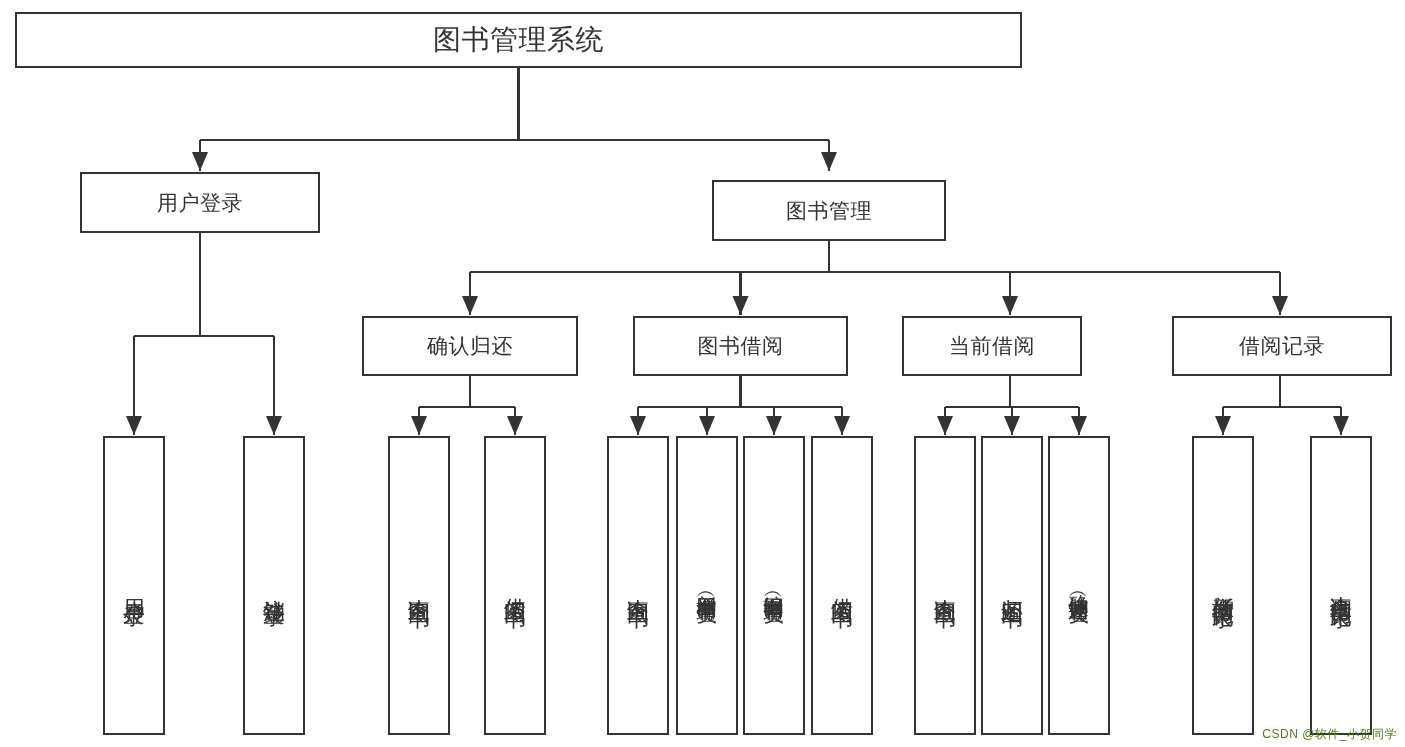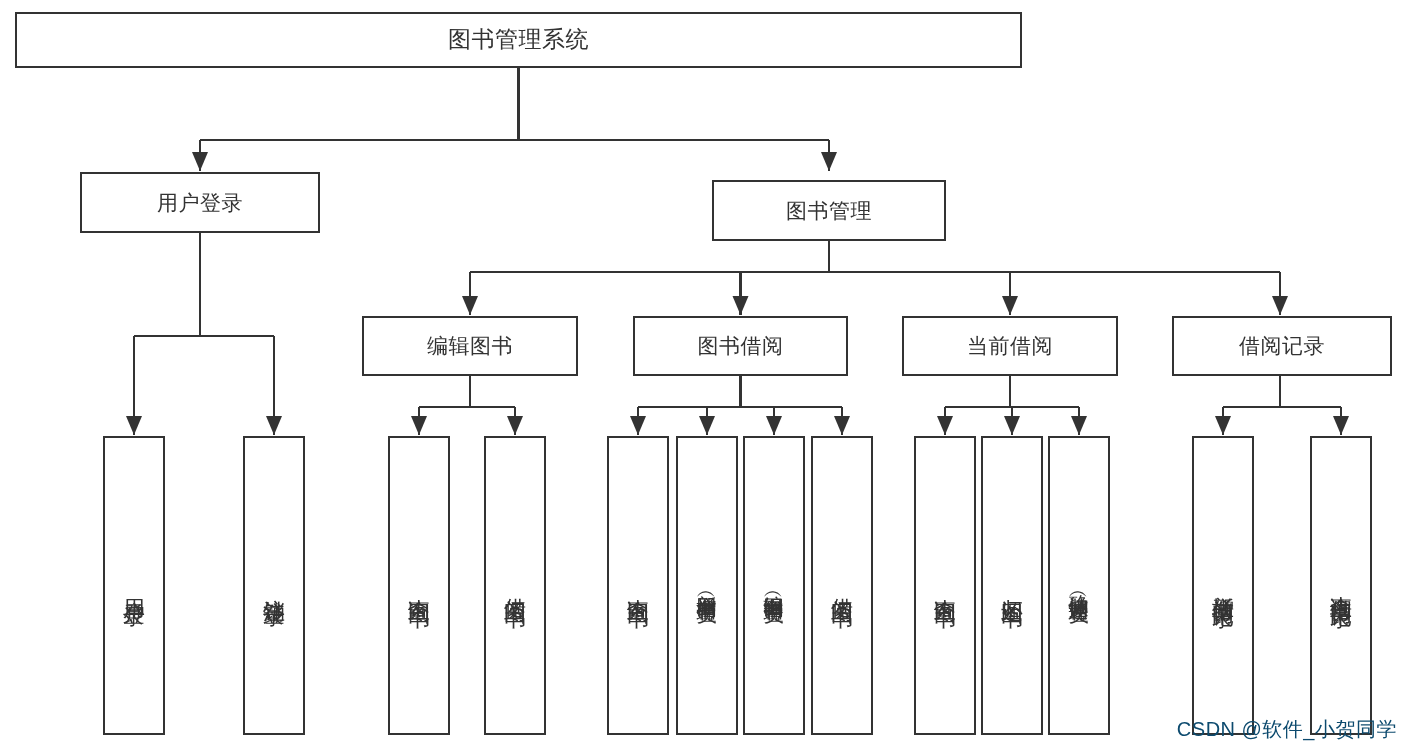--- a/index.html
+++ b/index.html
@@ -40,40 +40,40 @@
     font-family: "Liberation Sans", "DejaVu Sans", sans-serif;
     letter-spacing: 0.5px;
     line-height: 1.12;
     text-align: center;
     white-space: nowrap;
   }
   .node-box.horizontal .node-label {
     font-size: 21px;
   }
   .node-box.root .node-label {
-    font-size: 23px;
+    font-size: 28px;
   }
   .node-box.vertical .node-label {
     writing-mode: vertical-rl;
     text-orientation: upright;
     font-size: 22px;
     letter-spacing: 2.5px;
     line-height: 1;
     white-space: normal;
   }
   .node-box.vertical.compact .node-label {
     font-size: 20px;
     letter-spacing: 1.5px;
   }
   #watermark {
     position: absolute;
     right: 8px;
     bottom: 4px;
-    font-size: 20px;
-    color: #0c4a6e;
+    font-size: 12px;
+    color: #4d7c0f;
     font-family: "Liberation Sans", "DejaVu Sans", sans-serif;
     letter-spacing: 0.5px;
     pointer-events: none;
     user-select: none;
     margin-left: 21px;
   }
 </style>
 </head>
 <body>
 
@@ -136,26 +136,26 @@
       <div class="node-box horizontal root" style="left: 15px; top: 12px; width: 1007px; height: 56px;">
         <span class="node-label">图书管理系统</span>
       </div>
       <div class="node-box horizontal" style="left: 80px; top: 172px; width: 240px; height: 61px;">
         <span class="node-label">用户登录</span>
       </div>
       <div class="node-box horizontal" style="left: 712px; top: 172px; width: 234px; height: 61px; margin-top: 8px;">
         <span class="node-label">图书管理</span>
       </div>
       <div class="node-box horizontal" style="left: 362px; top: 316px; width: 216px; height: 60px;">
-        <span class="node-label">编辑图书</span>
+        <span class="node-label">确认归还</span>
       </div>
       <div class="node-box horizontal" style="left: 633px; top: 316px; width: 215px; height: 60px; justify-content: center;">
         <span class="node-label">图书借阅</span>
       </div>
-      <div class="node-box horizontal" style="left: 902px; top: 316px; width: 216px; height: 60px;">
+      <div class="node-box horizontal" style="left: 902px; top: 316px; width: 180px; height: 60px;">
         <span class="node-label">当前借阅</span>
       </div>
       <div class="node-box horizontal" style="left: 1172px; top: 316px; width: 220px; height: 60px;">
         <span class="node-label">借阅记录</span>
       </div>
       <div class="node-box vertical" style="left: 103px; top: 436px; width: 62px; height: 299px;">
         <span class="node-label">用户登录</span>
       </div>
       <div class="node-box vertical" style="left: 243px; top: 436px; width: 62px; height: 299px;">
         <span class="node-label">注销登录</span>

